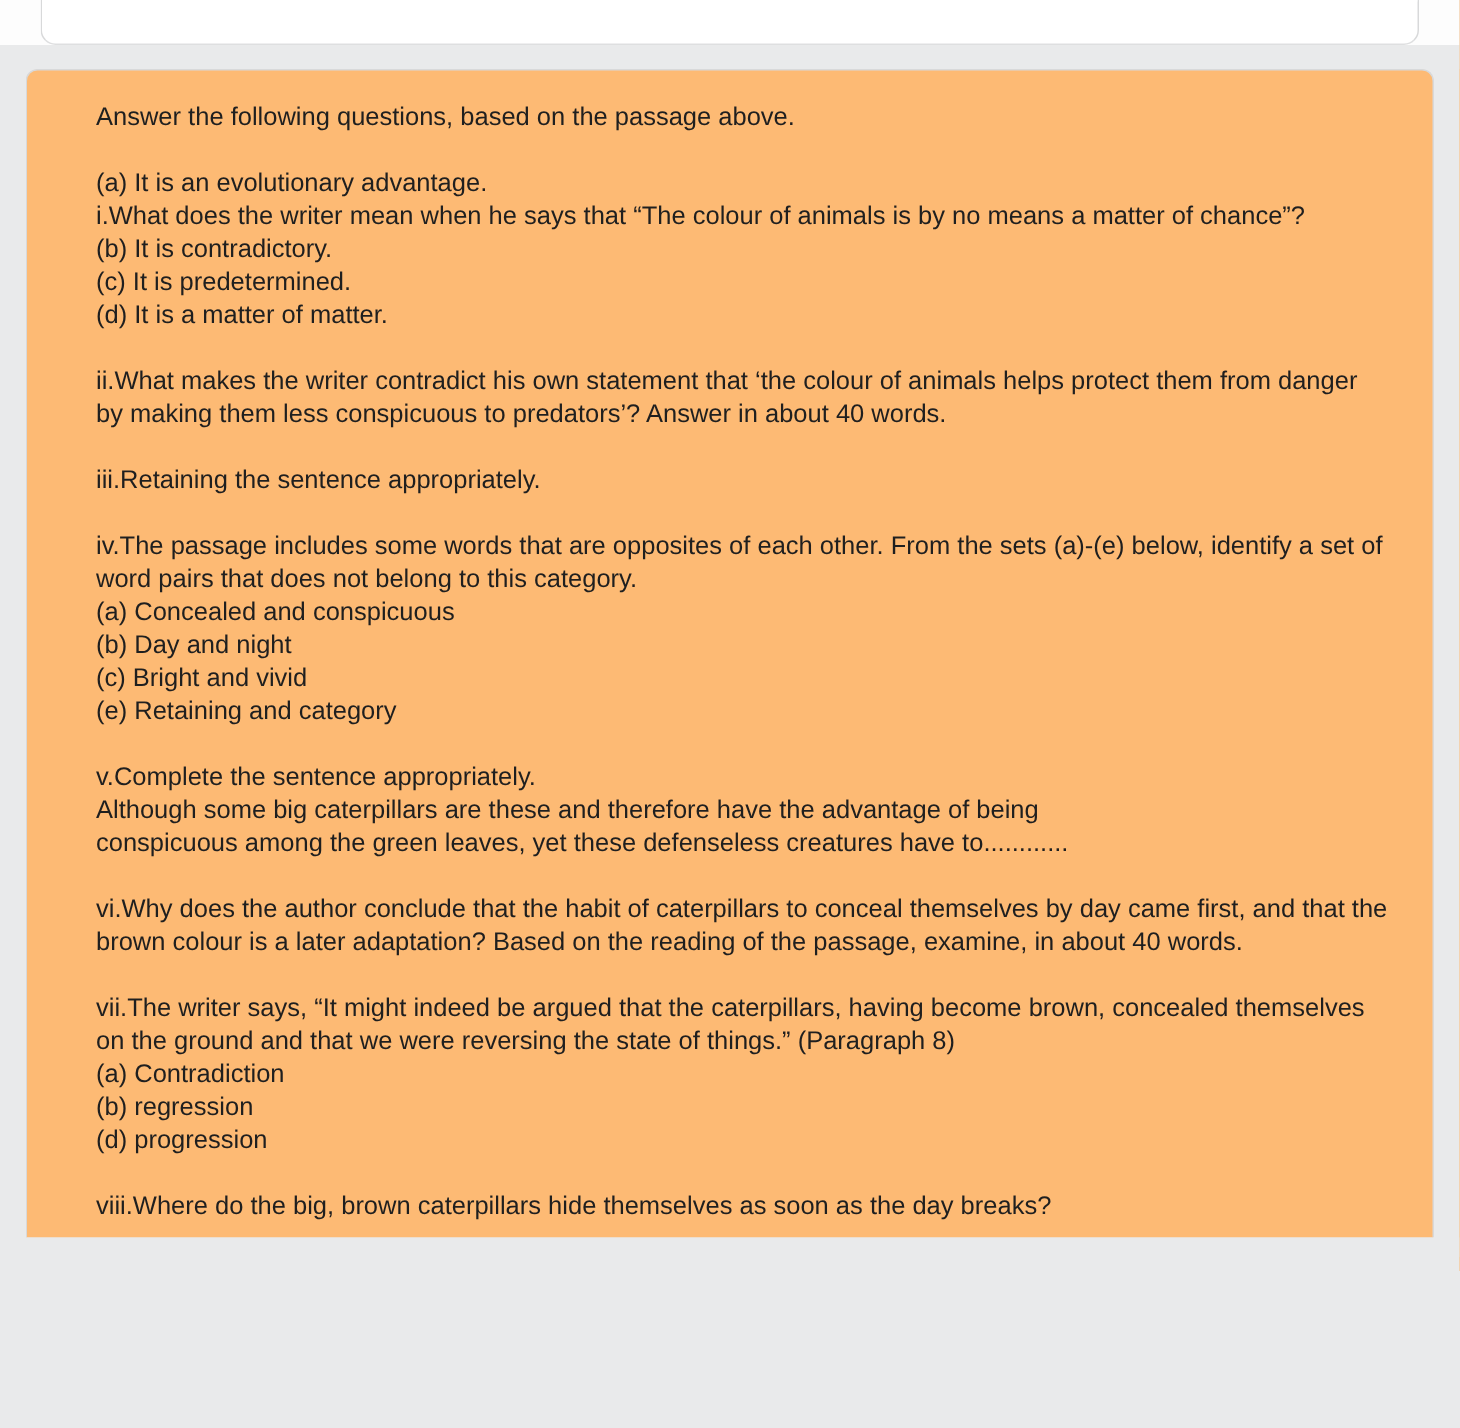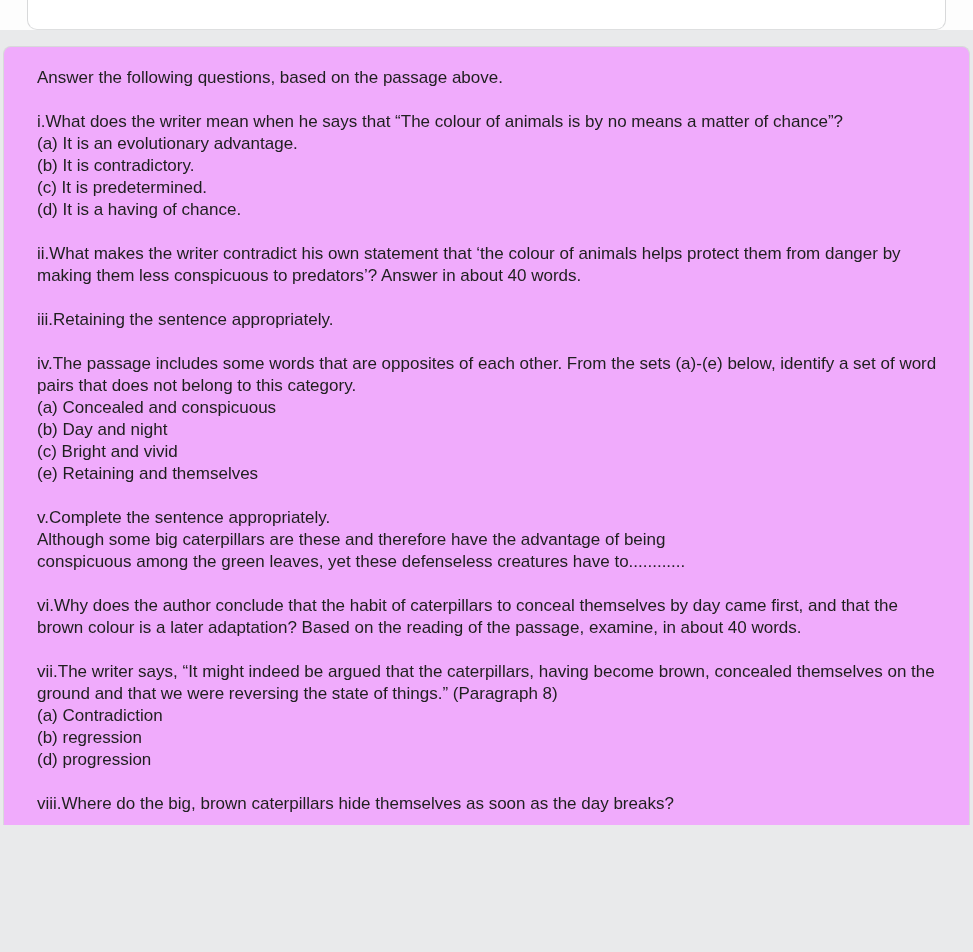--- a/index.html
+++ b/index.html
@@ -22,26 +22,26 @@
     border-left: 1px solid #d8d9da;
     border-right: 1px solid #d8d9da;
     border-bottom: 1px solid #dedfe0;
     border-radius: 0 0 10px 10px;
   }
   .card-gap {
     height: 16px;
     background: #e9eaeb;
   }
   .main-card {
-    margin: 0 3px;
-    background: #f0abfc;
+    margin: 0 17px;
+    background: #fdba74;
     border: 1px solid #d8d9da;
     border-bottom: none;
     border-radius: 8px 8px 0 0;
-    padding: 20px 30px 10px 33px;
+    padding: 20px 30px 10px 46px;
   }
   .line {
     font-size: 17px;
     line-height: 22px;
     color: #1f1f1f;
   }
   .question { margin-top: 22px; }
   .bottom-gap {
     height: 13px;
     background: #e9eaeb;
@@ -54,41 +54,41 @@
   <div class="top-strip-inner"></div>
 </div>
 
 <div class="card-gap"></div>
 
 <div class="main-card">
 
   <div class="line">Answer the following questions, based on the passage above.</div>
 
   <section class="question">
+    <div class="line">(a) It is an evolutionary advantage.</div>
     <div class="line">i.What does the writer mean when he says that “The colour of animals is by no means a matter of chance”?</div>
-    <div class="line">(a) It is an evolutionary advantage.</div>
     <div class="line">(b) It is contradictory.</div>
     <div class="line">(c) It is predetermined.</div>
-    <div class="line">(d) It is a having of chance.</div>
+    <div class="line">(d) It is a matter of matter.</div>
   </section>
 
   <section class="question">
     <div class="line">ii.What makes the writer contradict his own statement that ‘the colour of animals helps protect them from danger by making them less conspicuous to predators’? Answer in about 40 words.</div>
   </section>
 
   <section class="question">
     <div class="line">iii.Retaining the sentence appropriately.</div>
   </section>
 
   <section class="question">
     <div class="line">iv.The passage includes some words that are opposites of each other. From the sets (a)-(e) below, identify a set of word pairs that does not belong to this category.</div>
     <div class="line">(a) Concealed and conspicuous</div>
     <div class="line">(b) Day and night</div>
     <div class="line">(c) Bright and vivid</div>
-    <div class="line">(e) Retaining and themselves</div>
+    <div class="line">(e) Retaining and category</div>
   </section>
 
   <section class="question">
     <div class="line">v.Complete the sentence appropriately.</div>
     <div class="line">Although some big caterpillars are these and therefore have the advantage of being</div>
     <div class="line">conspicuous among the green leaves, yet these defenseless creatures have to............</div>
   </section>
 
   <section class="question">
     <div class="line">vi.Why does the author conclude that the habit of caterpillars to conceal themselves by day came first, and that the brown colour is a later adaptation? Based on the reading of the passage, examine, in about 40 words.</div>

